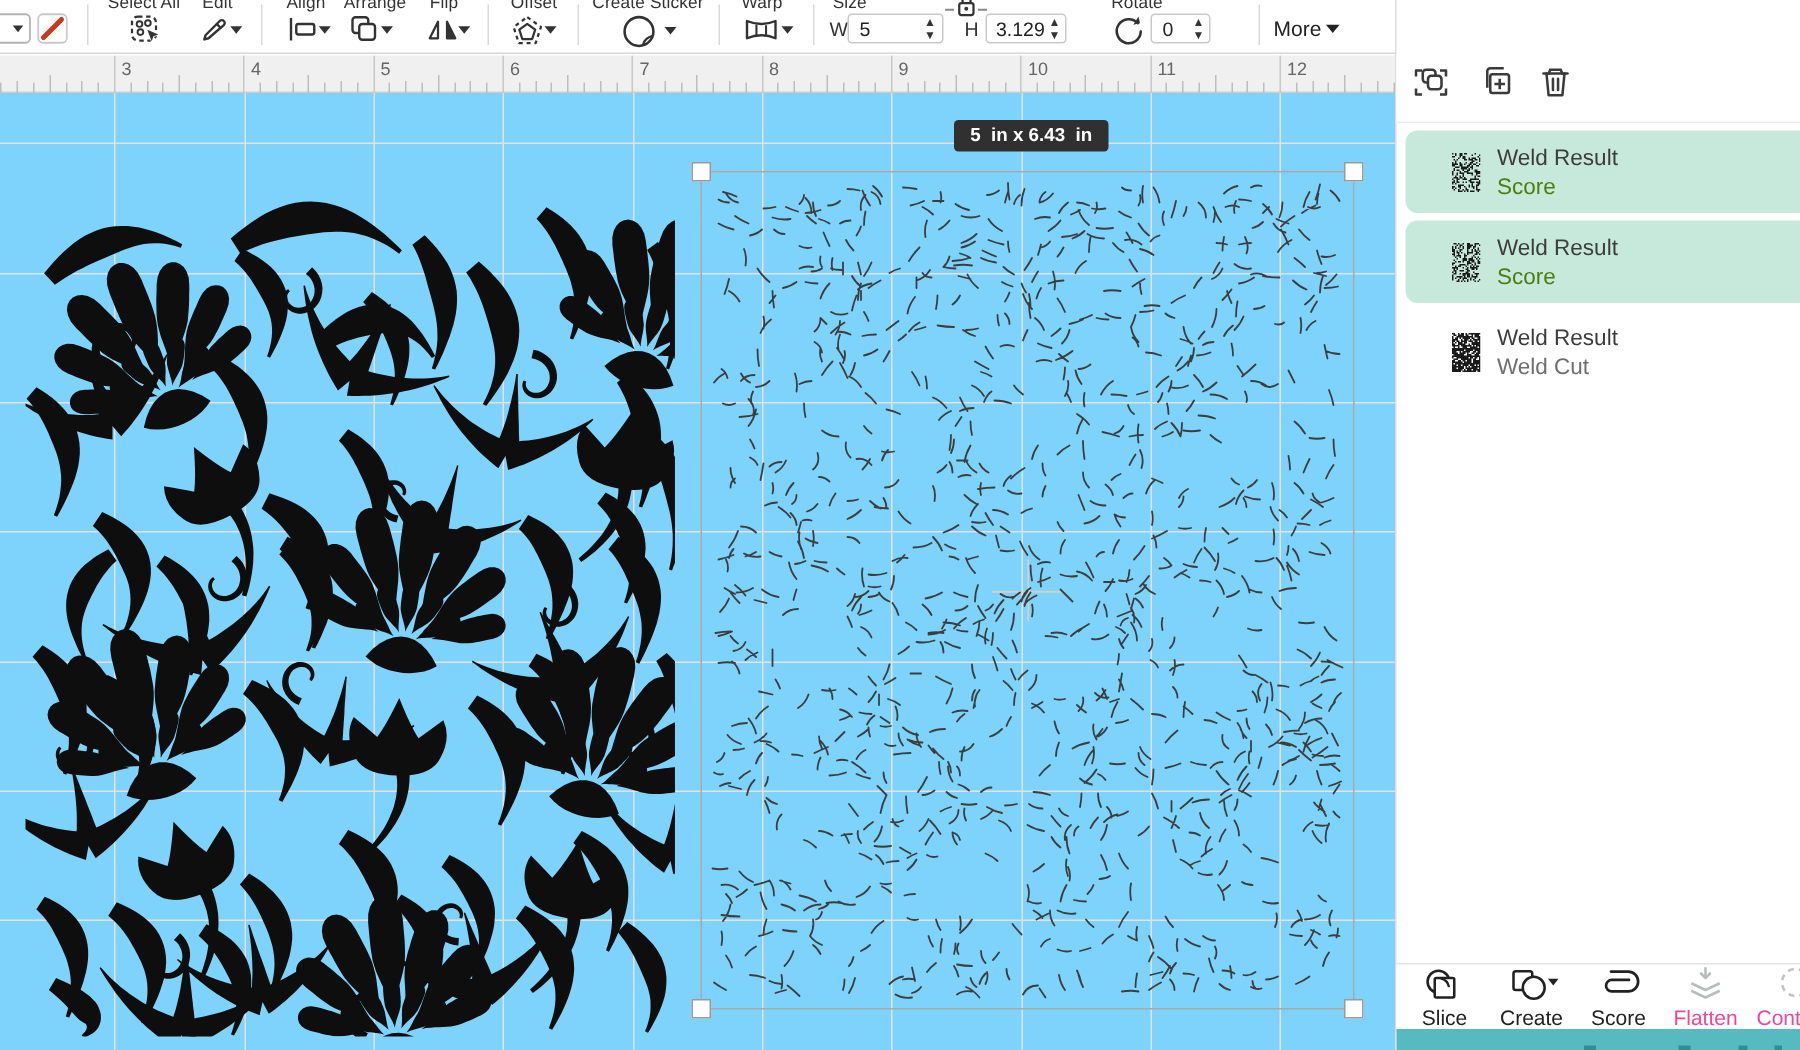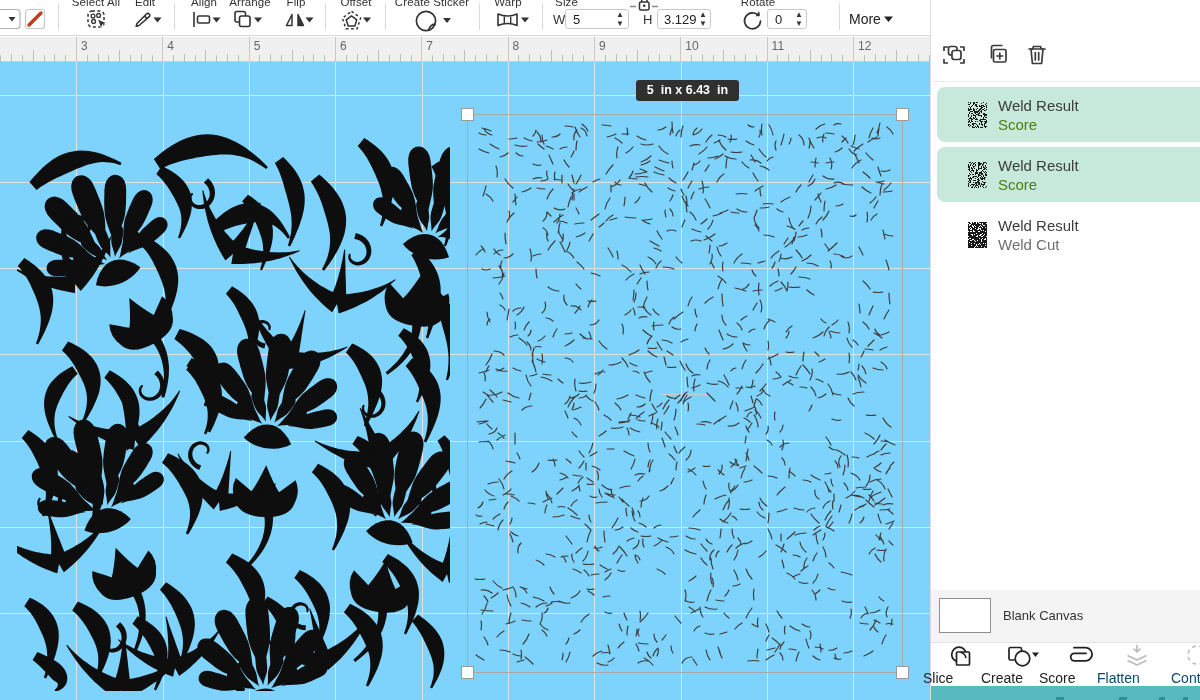--- a/index.html
+++ b/index.html
@@ -26,22 +26,22 @@
 #tabs .bar{position:absolute;left:0px;top:33px;width:76px;height:3px;background:#13795b}
 #prow{position:absolute;left:0;top:37px;width:270px;height:45px;border-bottom:1px solid #ececec;background:#fff}
 .item{position:absolute;left:6px;width:264px;height:55px;border-radius:8px 0 0 8px}
 .item .th{position:absolute;left:31px;top:15px}
 .item .tt{position:absolute;left:61px;top:10px;font-size:15px;font-weight:normal;color:#3c3c3c}
 .item .st{position:absolute;left:61px;top:29px;font-size:15px;color:#4d7c0f}
 #blank{position:absolute;left:0;top:590px;width:270px;height:52px;background:#f4f4f4}
 #blank .sw{position:absolute;left:8px;top:8px;width:52px;height:35px;background:#fff;border:1px solid #8f8f8f}
 #blank .bl{position:absolute;left:72px;top:18px;font-size:13px;color:#333}
 #pfoot{position:absolute;left:0;top:642px;width:270px;height:44px;background:#fff;border-top:1px solid #e4e4e4}
-#pfoot .lb{position:absolute;top:27px;font-size:14px;color:#222;width:80px;}
-#pfoot .dis{color:#0c4a6e}
+#pfoot .lb{position:absolute;top:27px;font-size:14px;color:#222;width:80px;text-align:center}
+#pfoot .dis{color:#ec4899}
 #tealbar{position:absolute;left:0;top:686px;width:270px;height:14px;background:#56bac0}
 #tealbar i{position:absolute;top:11px;height:3px;background:#2e8f96}
 </style></head>
 <body>
 <div id="app">
 <div id="toolbar">
 <div class="cap" style="left:36px;">Select All</div>
       <div class="cap" style="left:85px;">Edit</div>
       <div class="cap" style="left:144px;">Align</div>
       <div class="cap" style="left:190px;">Arrange</div>
@@ -470,24 +470,20 @@
    <span class="tt">Weld Result</span>
         <span class="st">Score</span>
       </div>
  <div class="item" style="top:207px">
         <span class="th"><svg width="19" height="26" viewBox="0 0 19 26">
             <path d="M0 0h1v1h-1zM1 0h1v1h-1zM4 0h1v1h-1zM6 0h1v1h-1zM7 0h1v1h-1zM9 0h1v1h-1zM11 0h1v1h-1zM12 0h1v1h-1zM13 0h1v1h-1zM14 0h1v1h-1zM15 0h1v1h-1zM16 0h1v1h-1zM17 0h1v1h-1zM18 0h1v1h-1zM1 1h1v1h-1zM2 1h1v1h-1zM4 1h1v1h-1zM5 1h1v1h-1zM6 1h1v1h-1zM7 1h1v1h-1zM9 1h1v1h-1zM10 1h1v1h-1zM13 1h1v1h-1zM15 1h1v1h-1zM16 1h1v1h-1zM17 1h1v1h-1zM0 2h1v1h-1zM3 2h1v1h-1zM4 2h1v1h-1zM5 2h1v1h-1zM6 2h1v1h-1zM7 2h1v1h-1zM8 2h1v1h-1zM9 2h1v1h-1zM10 2h1v1h-1zM11 2h1v1h-1zM12 2h1v1h-1zM13 2h1v1h-1zM15 2h1v1h-1zM16 2h1v1h-1zM17 2h1v1h-1zM18 2h1v1h-1zM0 3h1v1h-1zM2 3h1v1h-1zM3 3h1v1h-1zM5 3h1v1h-1zM7 3h1v1h-1zM8 3h1v1h-1zM9 3h1v1h-1zM10 3h1v1h-1zM11 3h1v1h-1zM13 3h1v1h-1zM14 3h1v1h-1zM17 3h1v1h-1zM18 3h1v1h-1zM0 4h1v1h-1zM1 4h1v1h-1zM2 4h1v1h-1zM3 4h1v1h-1zM6 4h1v1h-1zM8 4h1v1h-1zM9 4h1v1h-1zM10 4h1v1h-1zM12 4h1v1h-1zM14 4h1v1h-1zM15 4h1v1h-1zM16 4h1v1h-1zM17 4h1v1h-1zM18 4h1v1h-1zM0 5h1v1h-1zM1 5h1v1h-1zM3 5h1v1h-1zM4 5h1v1h-1zM6 5h1v1h-1zM7 5h1v1h-1zM8 5h1v1h-1zM9 5h1v1h-1zM11 5h1v1h-1zM12 5h1v1h-1zM13 5h1v1h-1zM15 5h1v1h-1zM16 5h1v1h-1zM18 5h1v1h-1zM0 6h1v1h-1zM2 6h1v1h-1zM4 6h1v1h-1zM5 6h1v1h-1zM6 6h1v1h-1zM8 6h1v1h-1zM9 6h1v1h-1zM13 6h1v1h-1zM14 6h1v1h-1zM15 6h1v1h-1zM16 6h1v1h-1zM17 6h1v1h-1zM18 6h1v1h-1zM0 7h1v1h-1zM1 7h1v1h-1zM4 7h1v1h-1zM5 7h1v1h-1zM6 7h1v1h-1zM7 7h1v1h-1zM8 7h1v1h-1zM11 7h1v1h-1zM13 7h1v1h-1zM14 7h1v1h-1zM15 7h1v1h-1zM16 7h1v1h-1zM17 7h1v1h-1zM18 7h1v1h-1zM0 8h1v1h-1zM1 8h1v1h-1zM2 8h1v1h-1zM3 8h1v1h-1zM4 8h1v1h-1zM6 8h1v1h-1zM7 8h1v1h-1zM8 8h1v1h-1zM9 8h1v1h-1zM10 8h1v1h-1zM11 8h1v1h-1zM12 8h1v1h-1zM14 8h1v1h-1zM16 8h1v1h-1zM17 8h1v1h-1zM18 8h1v1h-1zM1 9h1v1h-1zM4 9h1v1h-1zM7 9h1v1h-1zM8 9h1v1h-1zM9 9h1v1h-1zM12 9h1v1h-1zM13 9h1v1h-1zM14 9h1v1h-1zM15 9h1v1h-1zM16 9h1v1h-1zM18 9h1v1h-1zM0 10h1v1h-1zM1 10h1v1h-1zM2 10h1v1h-1zM3 10h1v1h-1zM4 10h1v1h-1zM5 10h1v1h-1zM6 10h1v1h-1zM7 10h1v1h-1zM8 10h1v1h-1zM9 10h1v1h-1zM10 10h1v1h-1zM11 10h1v1h-1zM12 10h1v1h-1zM13 10h1v1h-1zM14 10h1v1h-1zM15 10h1v1h-1zM16 10h1v1h-1zM17 10h1v1h-1zM18 10h1v1h-1zM0 11h1v1h-1zM1 11h1v1h-1zM2 11h1v1h-1zM3 11h1v1h-1zM4 11h1v1h-1zM5 11h1v1h-1zM6 11h1v1h-1zM7 11h1v1h-1zM9 11h1v1h-1zM10 11h1v1h-1zM11 11h1v1h-1zM12 11h1v1h-1zM13 11h1v1h-1zM15 11h1v1h-1zM16 11h1v1h-1zM17 11h1v1h-1zM18 11h1v1h-1zM0 12h1v1h-1zM1 12h1v1h-1zM2 12h1v1h-1zM5 12h1v1h-1zM7 12h1v1h-1zM8 12h1v1h-1zM9 12h1v1h-1zM10 12h1v1h-1zM11 12h1v1h-1zM14 12h1v1h-1zM15 12h1v1h-1zM17 12h1v1h-1zM18 12h1v1h-1zM0 13h1v1h-1zM1 13h1v1h-1zM2 13h1v1h-1zM3 13h1v1h-1zM5 13h1v1h-1zM6 13h1v1h-1zM7 13h1v1h-1zM8 13h1v1h-1zM10 13h1v1h-1zM13 13h1v1h-1zM14 13h1v1h-1zM16 13h1v1h-1zM17 13h1v1h-1zM18 13h1v1h-1zM1 14h1v1h-1zM2 14h1v1h-1zM3 14h1v1h-1zM4 14h1v1h-1zM5 14h1v1h-1zM6 14h1v1h-1zM7 14h1v1h-1zM10 14h1v1h-1zM11 14h1v1h-1zM12 14h1v1h-1zM15 14h1v1h-1zM16 14h1v1h-1zM17 14h1v1h-1zM0 15h1v1h-1zM1 15h1v1h-1zM2 15h1v1h-1zM3 15h1v1h-1zM4 15h1v1h-1zM5 15h1v1h-1zM6 15h1v1h-1zM7 15h1v1h-1zM8 15h1v1h-1zM9 15h1v1h-1zM10 15h1v1h-1zM11 15h1v1h-1zM12 15h1v1h-1zM13 15h1v1h-1zM14 15h1v1h-1zM15 15h1v1h-1zM16 15h1v1h-1zM17 15h1v1h-1zM18 15h1v1h-1zM0 16h1v1h-1zM3 16h1v1h-1zM4 16h1v1h-1zM5 16h1v1h-1zM6 16h1v1h-1zM7 16h1v1h-1zM8 16h1v1h-1zM9 16h1v1h-1zM10 16h1v1h-1zM12 16h1v1h-1zM13 16h1v1h-1zM15 16h1v1h-1zM16 16h1v1h-1zM18 16h1v1h-1zM1 17h1v1h-1zM2 17h1v1h-1zM3 17h1v1h-1zM6 17h1v1h-1zM7 17h1v1h-1zM8 17h1v1h-1zM9 17h1v1h-1zM10 17h1v1h-1zM11 17h1v1h-1zM12 17h1v1h-1zM14 17h1v1h-1zM15 17h1v1h-1zM18 17h1v1h-1zM0 18h1v1h-1zM1 18h1v1h-1zM4 18h1v1h-1zM5 18h1v1h-1zM7 18h1v1h-1zM8 18h1v1h-1zM10 18h1v1h-1zM11 18h1v1h-1zM12 18h1v1h-1zM14 18h1v1h-1zM15 18h1v1h-1zM16 18h1v1h-1zM17 18h1v1h-1zM18 18h1v1h-1zM0 19h1v1h-1zM1 19h1v1h-1zM2 19h1v1h-1zM3 19h1v1h-1zM4 19h1v1h-1zM5 19h1v1h-1zM6 19h1v1h-1zM8 19h1v1h-1zM9 19h1v1h-1zM10 19h1v1h-1zM11 19h1v1h-1zM12 19h1v1h-1zM14 19h1v1h-1zM15 19h1v1h-1zM16 19h1v1h-1zM17 19h1v1h-1zM18 19h1v1h-1zM0 20h1v1h-1zM2 20h1v1h-1zM3 20h1v1h-1zM4 20h1v1h-1zM5 20h1v1h-1zM6 20h1v1h-1zM7 20h1v1h-1zM8 20h1v1h-1zM9 20h1v1h-1zM10 20h1v1h-1zM11 20h1v1h-1zM12 20h1v1h-1zM13 20h1v1h-1zM14 20h1v1h-1zM15 20h1v1h-1zM16 20h1v1h-1zM17 20h1v1h-1zM18 20h1v1h-1zM0 21h1v1h-1zM1 21h1v1h-1zM2 21h1v1h-1zM4 21h1v1h-1zM5 21h1v1h-1zM7 21h1v1h-1zM8 21h1v1h-1zM9 21h1v1h-1zM10 21h1v1h-1zM12 21h1v1h-1zM13 21h1v1h-1zM14 21h1v1h-1zM16 21h1v1h-1zM18 21h1v1h-1zM0 22h1v1h-1zM1 22h1v1h-1zM2 22h1v1h-1zM3 22h1v1h-1zM4 22h1v1h-1zM5 22h1v1h-1zM6 22h1v1h-1zM7 22h1v1h-1zM9 22h1v1h-1zM11 22h1v1h-1zM13 22h1v1h-1zM14 22h1v1h-1zM15 22h1v1h-1zM16 22h1v1h-1zM17 22h1v1h-1zM18 22h1v1h-1zM0 23h1v1h-1zM1 23h1v1h-1zM2 23h1v1h-1zM4 23h1v1h-1zM5 23h1v1h-1zM6 23h1v1h-1zM7 23h1v1h-1zM9 23h1v1h-1zM10 23h1v1h-1zM11 23h1v1h-1zM12 23h1v1h-1zM13 23h1v1h-1zM14 23h1v1h-1zM15 23h1v1h-1zM16 23h1v1h-1zM18 23h1v1h-1zM0 24h1v1h-1zM1 24h1v1h-1zM2 24h1v1h-1zM3 24h1v1h-1zM4 24h1v1h-1zM5 24h1v1h-1zM6 24h1v1h-1zM8 24h1v1h-1zM10 24h1v1h-1zM11 24h1v1h-1zM12 24h1v1h-1zM14 24h1v1h-1zM15 24h1v1h-1zM16 24h1v1h-1zM17 24h1v1h-1zM18 24h1v1h-1zM0 25h1v1h-1zM1 25h1v1h-1zM2 25h1v1h-1zM3 25h1v1h-1zM4 25h1v1h-1zM5 25h1v1h-1zM7 25h1v1h-1zM8 25h1v1h-1zM9 25h1v1h-1zM10 25h1v1h-1zM11 25h1v1h-1zM12 25h1v1h-1zM13 25h1v1h-1zM14 25h1v1h-1zM15 25h1v1h-1zM17 25h1v1h-1zM18 25h1v1h-1z" fill="#1a1a1a"></path>
           </svg></span>
    <span class="tt">Weld Result</span>
         <span class="st" style="color:#6f6f6f">Weld Cut</span>
       </div>
- <div id="blank">
-        <div class="sw"></div>
-        <div class="bl">Blank Canvas</div>
-      </div>
  <div id="pfoot"><svg width="270" height="44" viewBox="0 0 270 44">
           <g fill="none" stroke="#222" stroke-width="1.7">
             <circle cx="28" cy="11.5" r="7.3"></circle>
             <rect x="25.5" y="9" width="13" height="13" rx="1" fill="#fff"></rect>
             <path d="M29.5 9.3a7.3 7.3 0 0 1 5.5 5.8" stroke-width="1.5"></path>
           </g>
           <g stroke="#222" stroke-width="1.7">
             <rect x="78" y="4.5" width="12.5" height="12.5" rx="1.5" fill="none"></rect>
             <circle cx="91.5" cy="15.5" r="7.3" fill="#fff"></circle>
           </g>

